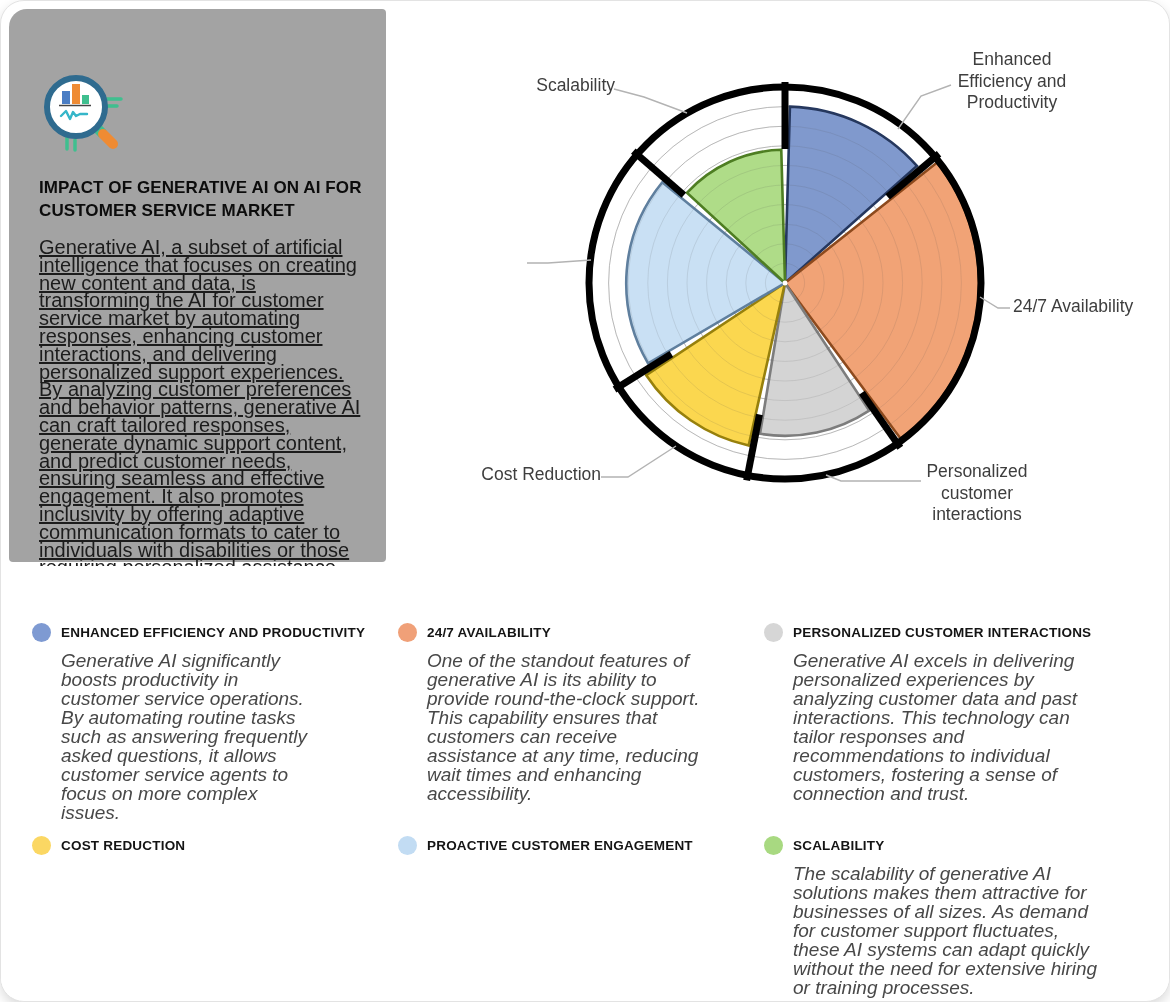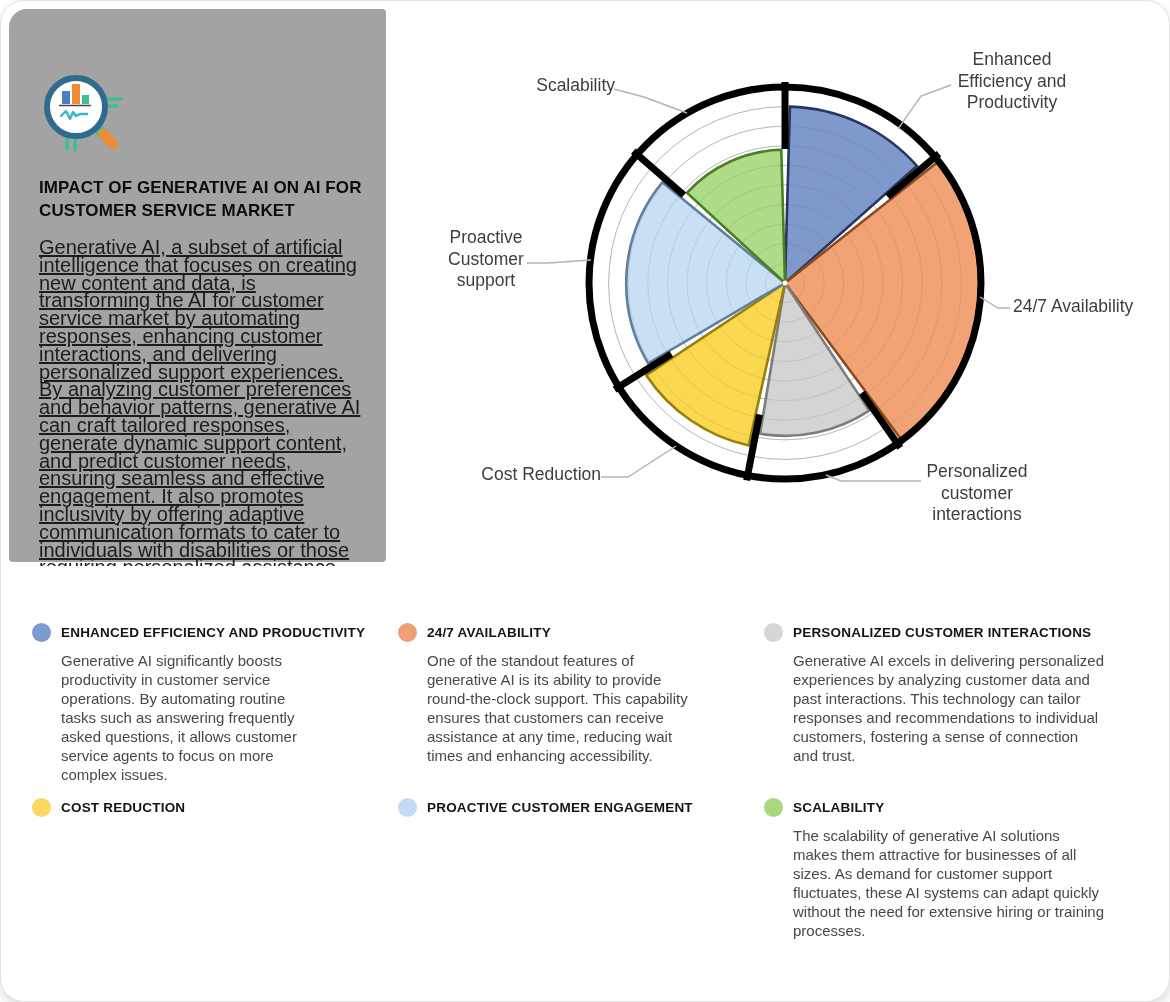--- a/index.html
+++ b/index.html
@@ -18,21 +18,21 @@
   .chart-region{position:absolute;left:385px;top:0;width:785px;height:565px;}
   .chart-region svg{position:absolute;left:0;top:0;}
   .chart-label{position:absolute;font-size:17.5px;line-height:21.5px;color:#3e3e3e;}
   
   .legend{position:absolute;left:0;top:565px;width:1170px;box-sizing:border-box;
           padding:57px 31px 0 31px;display:grid;grid-template-columns:341px 341px 342px;
           column-gap:25px;row-gap:14px;background:#fff;}
   .cell .head{display:flex;align-items:center;gap:10px;margin-bottom:9px;}
   .dot{width:19px;height:19px;border-radius:50%;flex:none;}
   .cell h3{margin:0;font-size:13.5px;font-weight:bold;color:#141414;letter-spacing:.2px;}
-  .cell p{margin:0 0 0 29px;font-size:15px;line-height:19px;color:#484848;}
+  .cell p{margin:0 0 0 29px;font-size:19px;line-height:19px;color:#484848;font-style:italic;}
   .cell:nth-child(1) p{max-width:252px;}
   .cell:nth-child(2) p{max-width:278px;}
   .cell:nth-child(3) p{max-width:320px;}
   .cell:nth-child(4) p{max-width:252px;}
   .cell:nth-child(5) p{max-width:316px;}
   .cell:nth-child(6) p{max-width:326px;}
 </style>
 </head>
 <body>
 
@@ -107,21 +107,20 @@
         <polyline points="440,474 455,480 535,480" fill="none" stroke="#b3b3b3" stroke-width="1.4"></polyline>
         <polyline points="215,476 242,476 290,445" fill="none" stroke="#b3b3b3" stroke-width="1.4"></polyline>
         <polyline points="141,262 162,262 205,259" fill="none" stroke="#b3b3b3" stroke-width="1.4"></polyline>
         <polyline points="228,88 258,96 301,112" fill="none" stroke="#b3b3b3" stroke-width="1.4"></polyline>
       </svg>
 
   <div class="chart-label" style="left: 560px; top: 48px; width: 132px; text-align: center;">Enhanced Efficiency and Productivity</div>
       <div class="chart-label" style="left: 627px; top: 295px; width: 150px; text-align: left;">24/7 Availability</div>
       <div class="chart-label" style="left: 520px; top: 460px; width: 142px; text-align: center;">Personalized customer interactions</div>
       <div class="chart-label" style="left: 83px; top: 463px; width: 132px; text-align: right;">Cost Reduction</div>
-      <div class="chart-label" style="left: 42px; top: 226px; width: 116px; text-align: center;">Proactive Customer support</div>
       <div class="chart-label" style="left: 107px; top: 74px; width: 122px; text-align: right;">Scalability</div>
     </div>
 
   <section class="legend">
     <div class="cell">
       <div class="head">
         <span class="dot" style="background: rgb(126, 154, 210);"></span>
         <h3>ENHANCED EFFICIENCY AND PRODUCTIVITY</h3>
       </div>
       <p>Generative AI significantly boosts productivity in customer service operations. By automating routine tasks such as answering frequently asked questions, it allows customer service agents to focus on more complex issues.</p>

